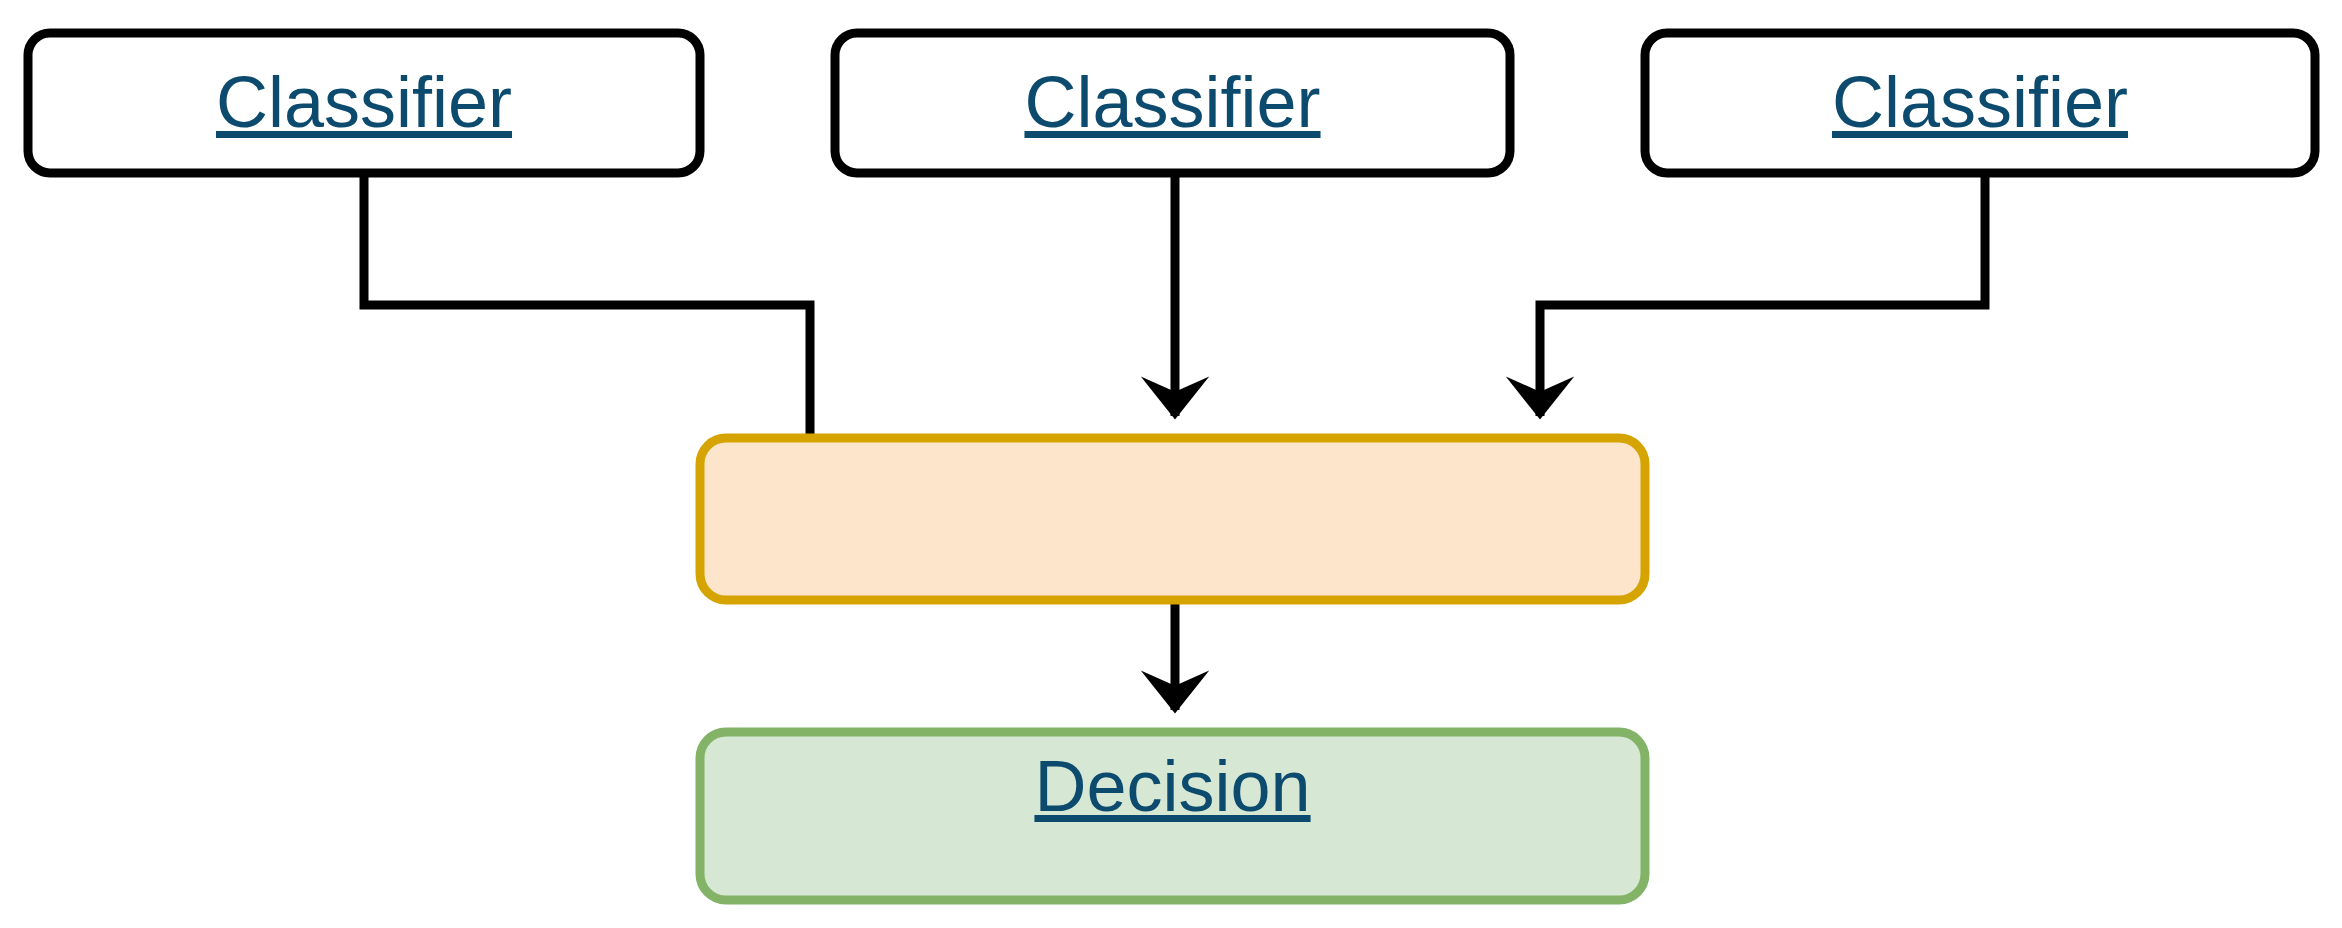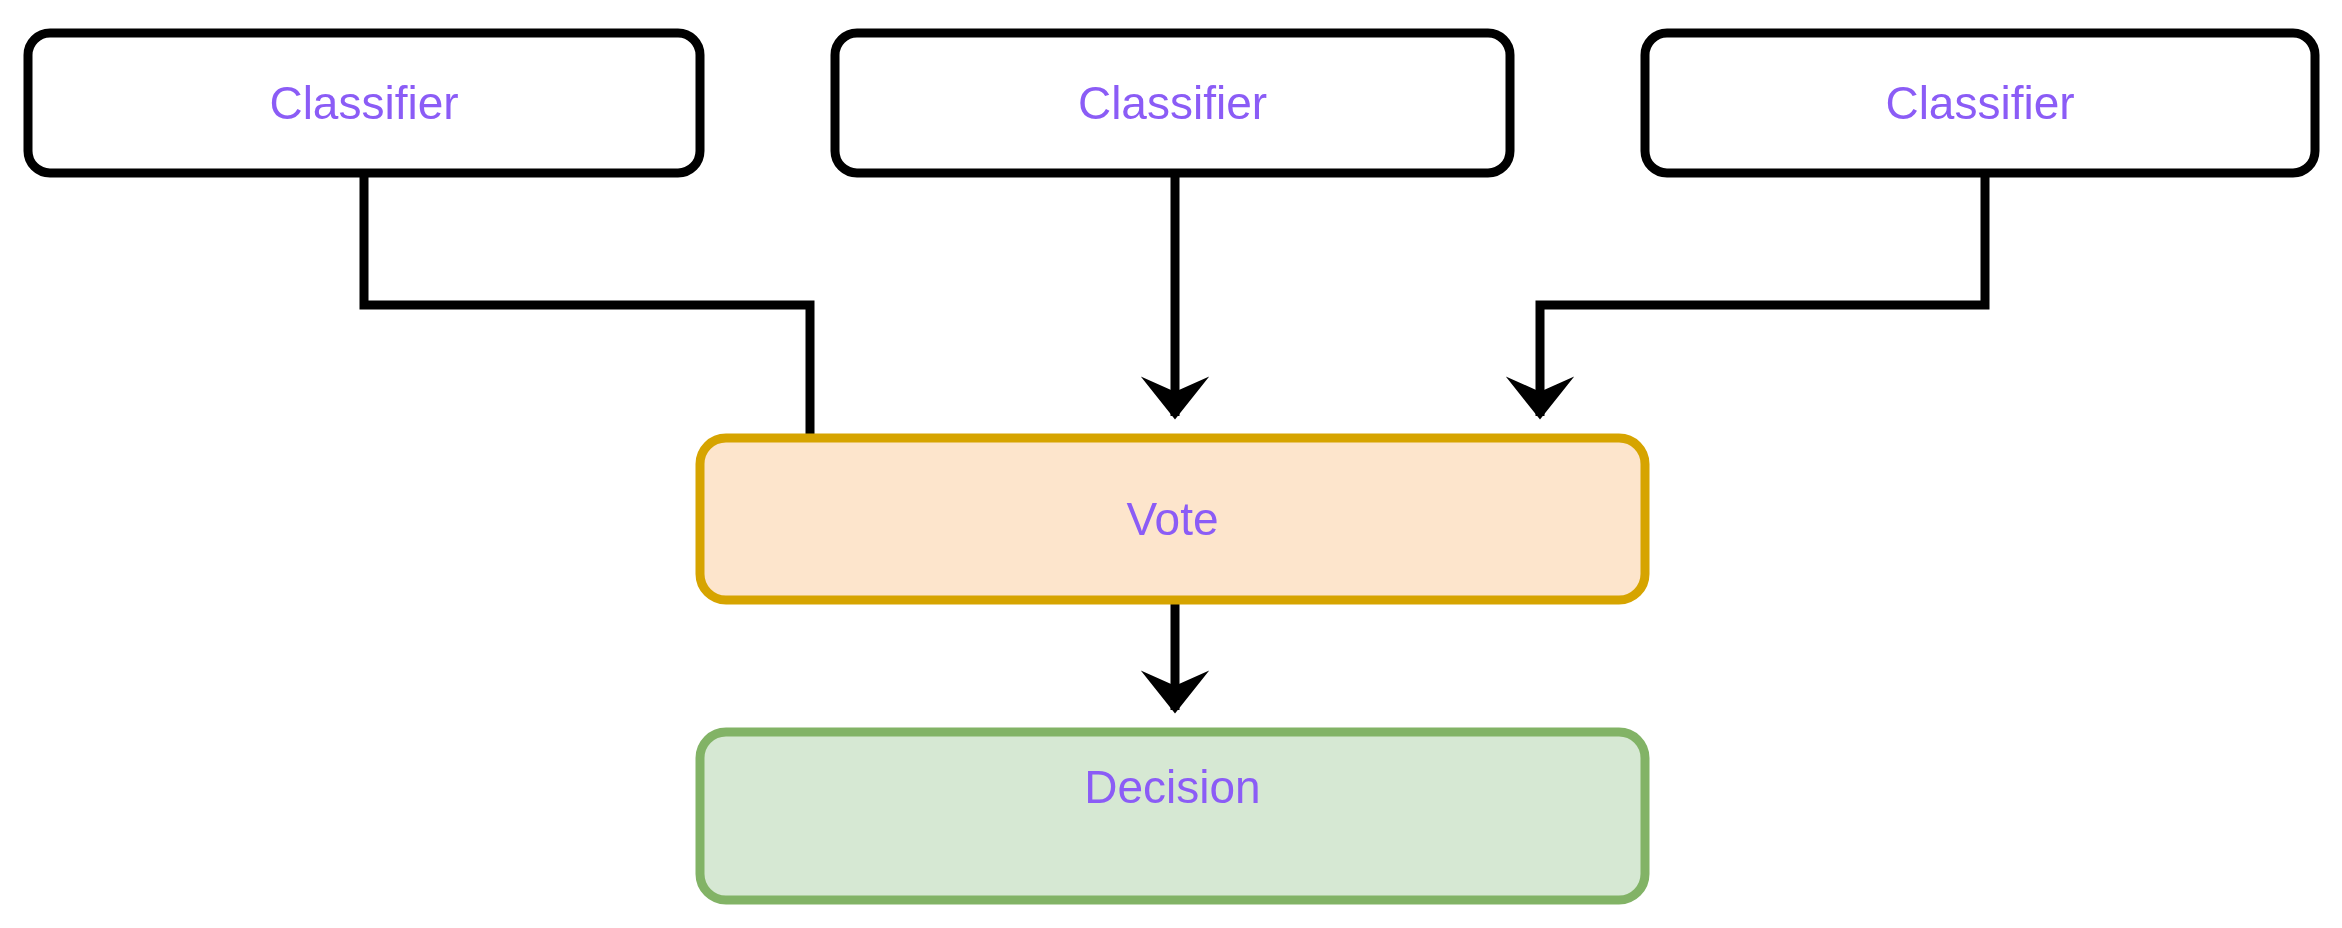--- a/index.html
+++ b/index.html
@@ -23,27 +23,28 @@
     left: 0;
     width: 2342px;
     height: 928px;
   }
   .node-label {
     position: absolute;
     display: flex;
     align-items: center;
     justify-content: center;
     text-align: center;
-    color: #8b5cf6;
+    color: #0c4a6e;
     font-family: "Liberation Sans", sans-serif;
-    font-size: 46px;
+    font-size: 72px;
     line-height: 1.1;
     letter-spacing: 0px;
     white-space: nowrap;
     pointer-events: none;
+    text-decoration: underline;
   }
 </style>
 </head>
 <body>
 
 <div id="canvas">
 
   <svg id="diagram-svg" viewBox="0 0 2342 928" xmlns="http://www.w3.org/2000/svg">
     <defs>
       <marker id="arrow-black" markerWidth="10" markerHeight="10" refX="4.6" refY="4" orient="auto" markerUnits="strokeWidth">
@@ -69,17 +70,16 @@
 
     <rect x="700" y="732" width="945" height="168" rx="26" ry="26" fill="#d6e8d3" stroke="#82b366" stroke-width="9"></rect>
   </svg>
 
   <div class="node-label" style="left:28px; top:33px; width:672px; height:140px;">Classifier</div>
 
   <div class="node-label" style="left:835px; top:33px; width:675px; height:140px;">Classifier</div>
 
   <div class="node-label" style="left:1645px; top:33px; width:670px; height:140px;">Classifier</div>
 
-  <div class="node-label" style="left:700px; top:438px; width:945px; height:162px;">Vote</div>
 
   <div class="node-label" style="left:700px; top:703px; width:945px; height:168px;">Decision</div>
 
 </div>
 
 </body></html>

